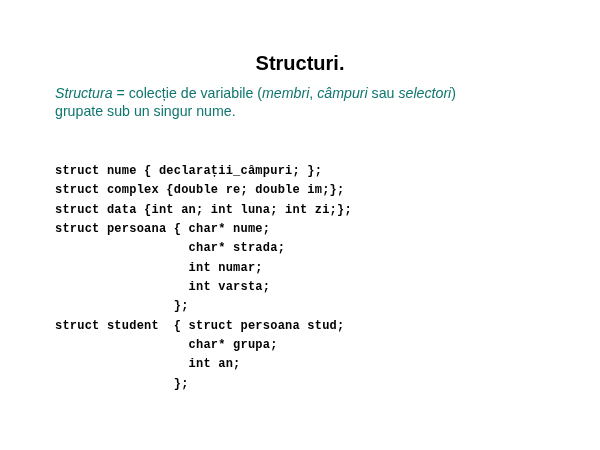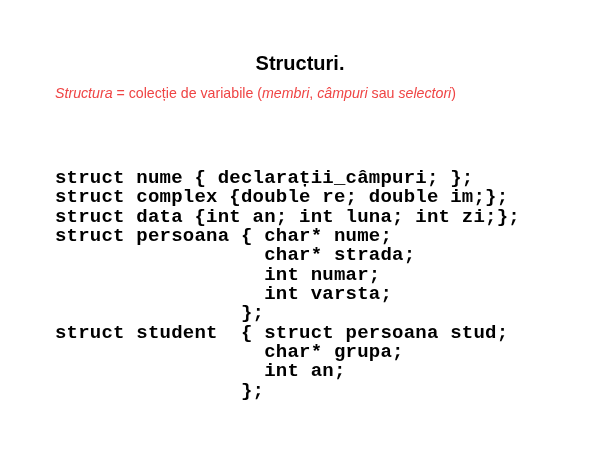--- a/index.html
+++ b/index.html
@@ -42,54 +42,55 @@
 
   
   .body-block {
     position: absolute;
     top: 85px;
     left: 55px;
     width: 500px;
     font-family: "Liberation Sans", sans-serif;
     font-size: 14.2px;
     line-height: 17.6px;
-    color: #ef4444;
+    color: #0f766e;
   }
   .body-line {
     white-space: pre-wrap;
     word-spacing: 0px;
   }
   .ital {
     font-style: italic;
   }
 
   
   .code-block {
     position: absolute;
     top: 150px;
     left: 55px;
     font-family: "Liberation Mono", "DejaVu Sans Mono", monospace;
     font-weight: bold;
-    font-size: 19px;
+    font-size: 12px;
     line-height: 19.35px;
     color: #000000;
     white-space: pre;
     letter-spacing: 0.22px;
   }
   .code-line {
     white-space: pre;
     min-height: 19.35px;
   }
 </style>
 </head>
 <body>
 
 <div class="slide">
 
   <div class="slide-title">Structuri.</div>
 
   <div class="body-block">
     <div class="body-line"><span class="ital">Structura</span><span> = colecție de variabile (</span><span class="ital">membri</span><span>, </span><span class="ital">câmpuri</span><span> sau </span><span class="ital">selectori</span><span>)</span></div>
+    <div class="body-line"><span>grupate sub un singur nume.</span></div>
   </div>
 
   <pre class="code-block"><div class="code-line">struct nume { declarații_câmpuri; };</div><div class="code-line">struct complex {double re; double im;};</div><div class="code-line">struct data {int an; int luna; int zi;};</div><div class="code-line">struct persoana { char* nume;</div><div class="code-line">                  char* strada;</div><div class="code-line">                  int numar;</div><div class="code-line">                  int varsta;</div><div class="code-line">                };</div><div class="code-line">struct student  { struct persoana stud;</div><div class="code-line">                  char* grupa;</div><div class="code-line">                  int an;</div><div class="code-line">                };</div></pre>
 
 </div>
 
 </body></html>

